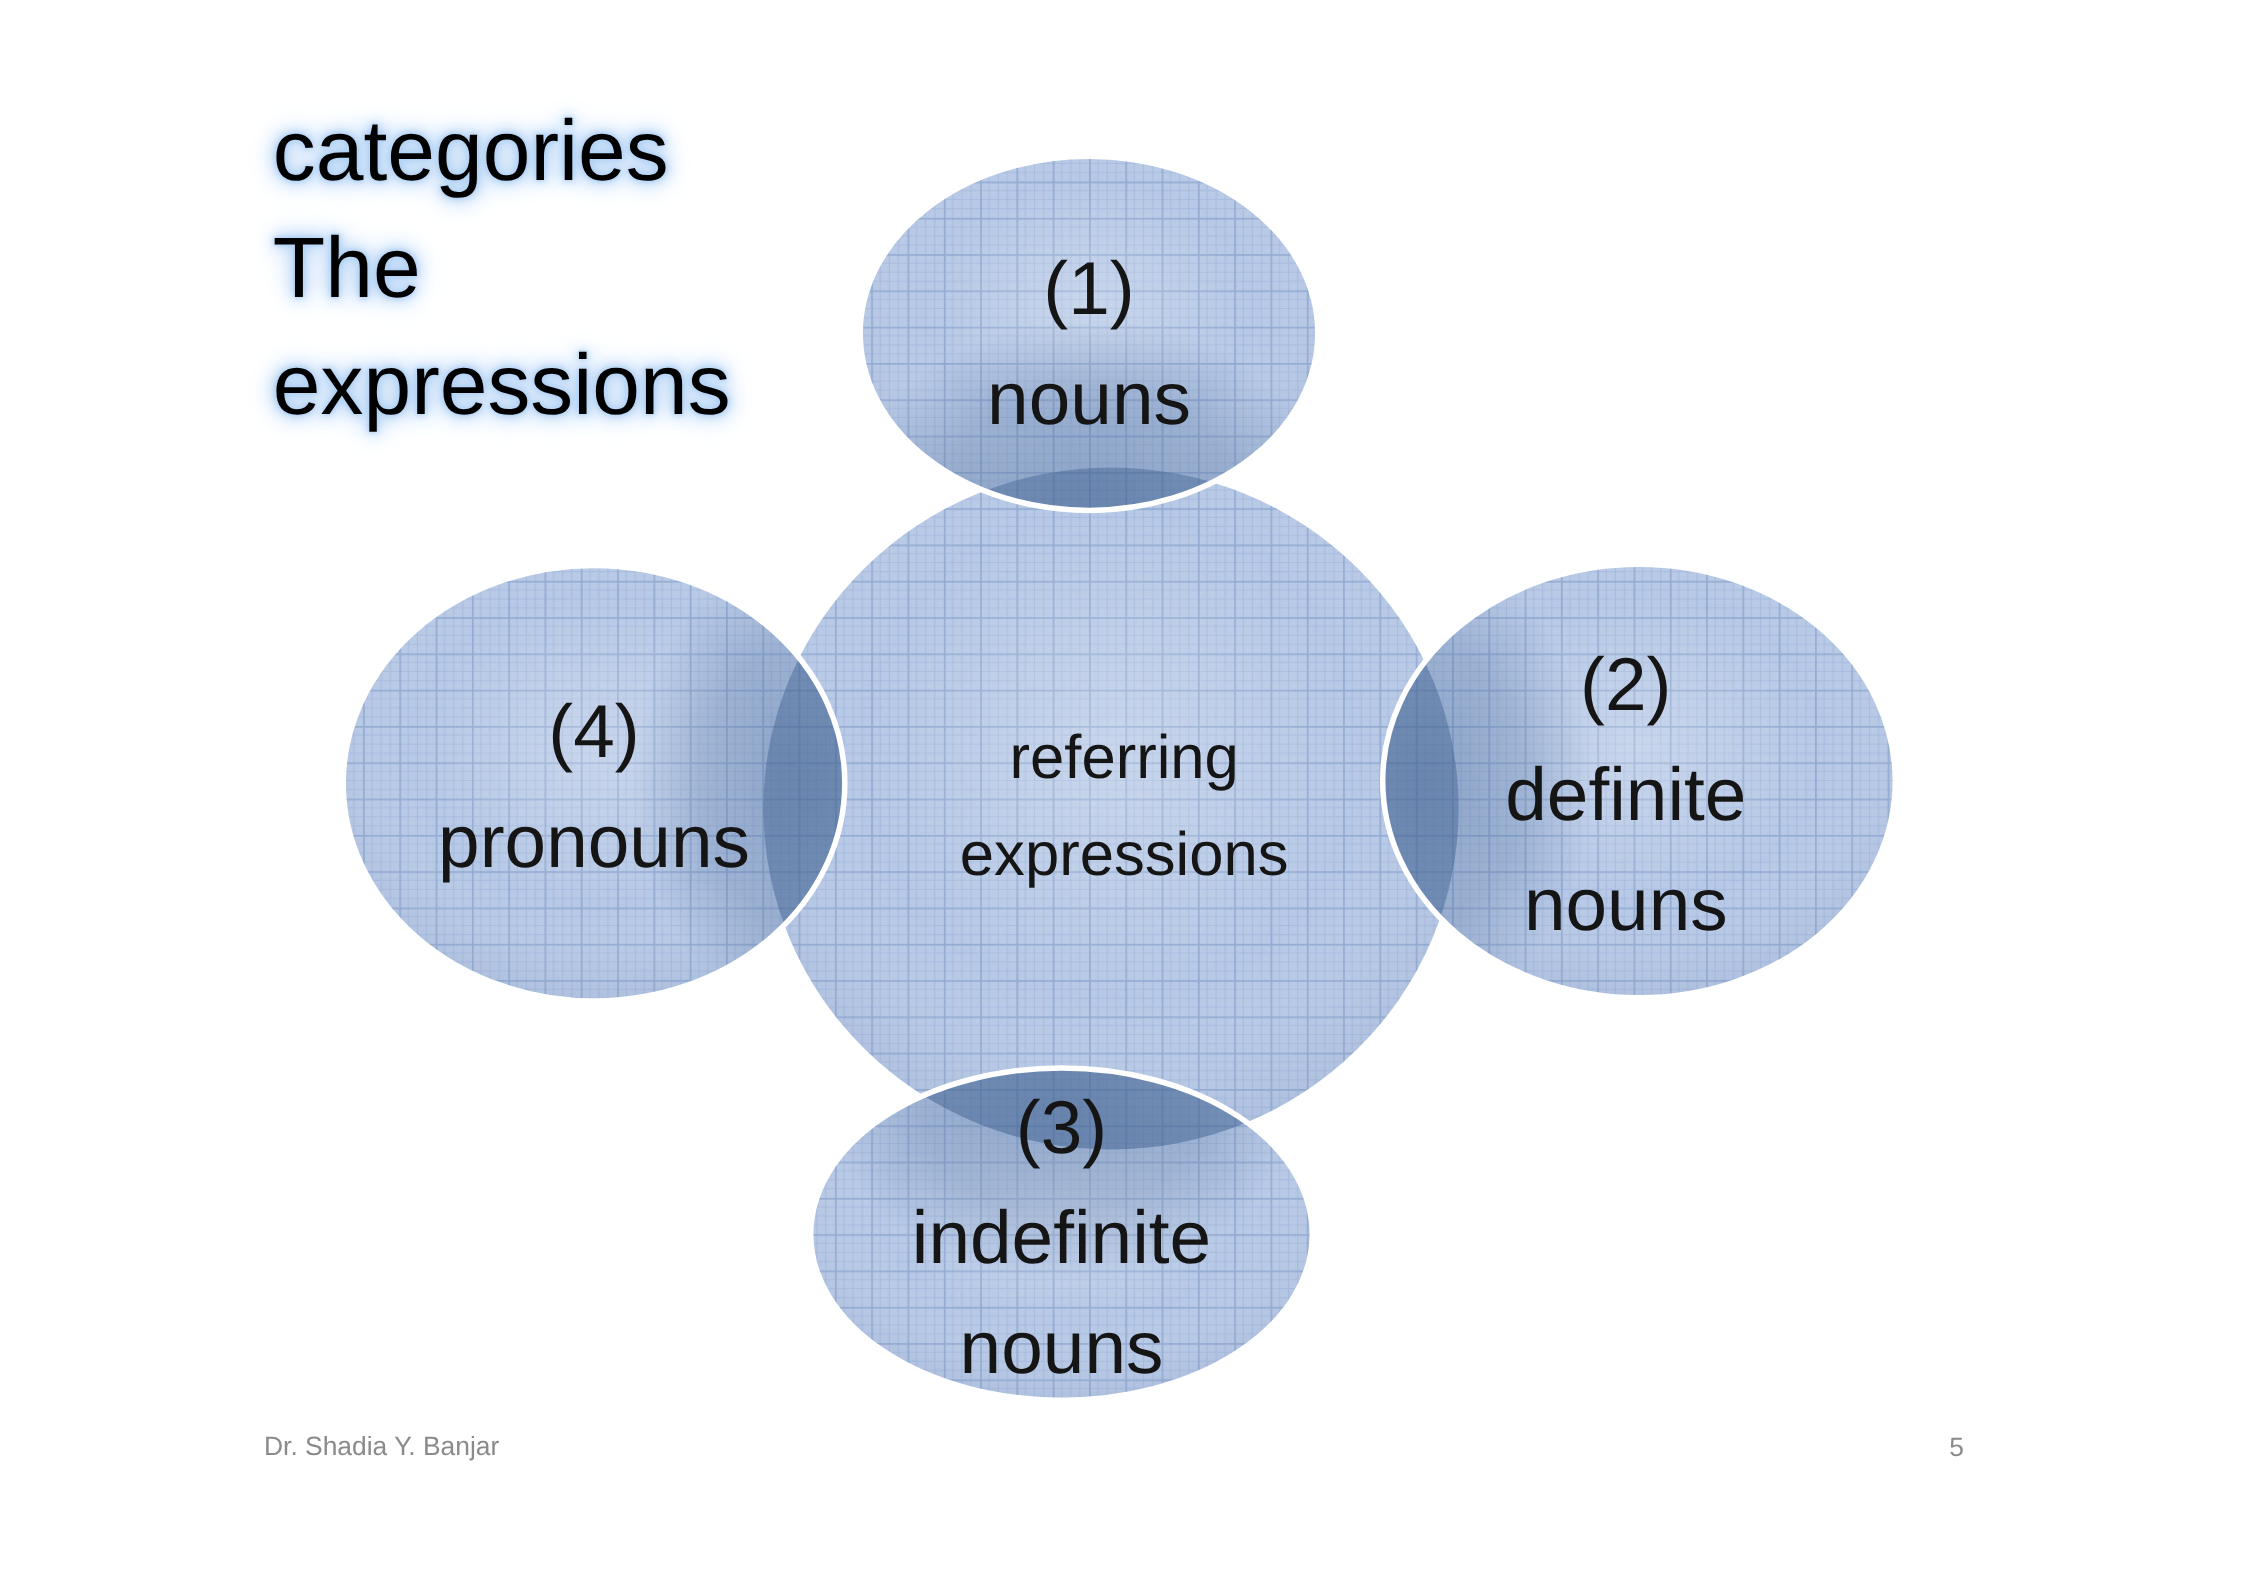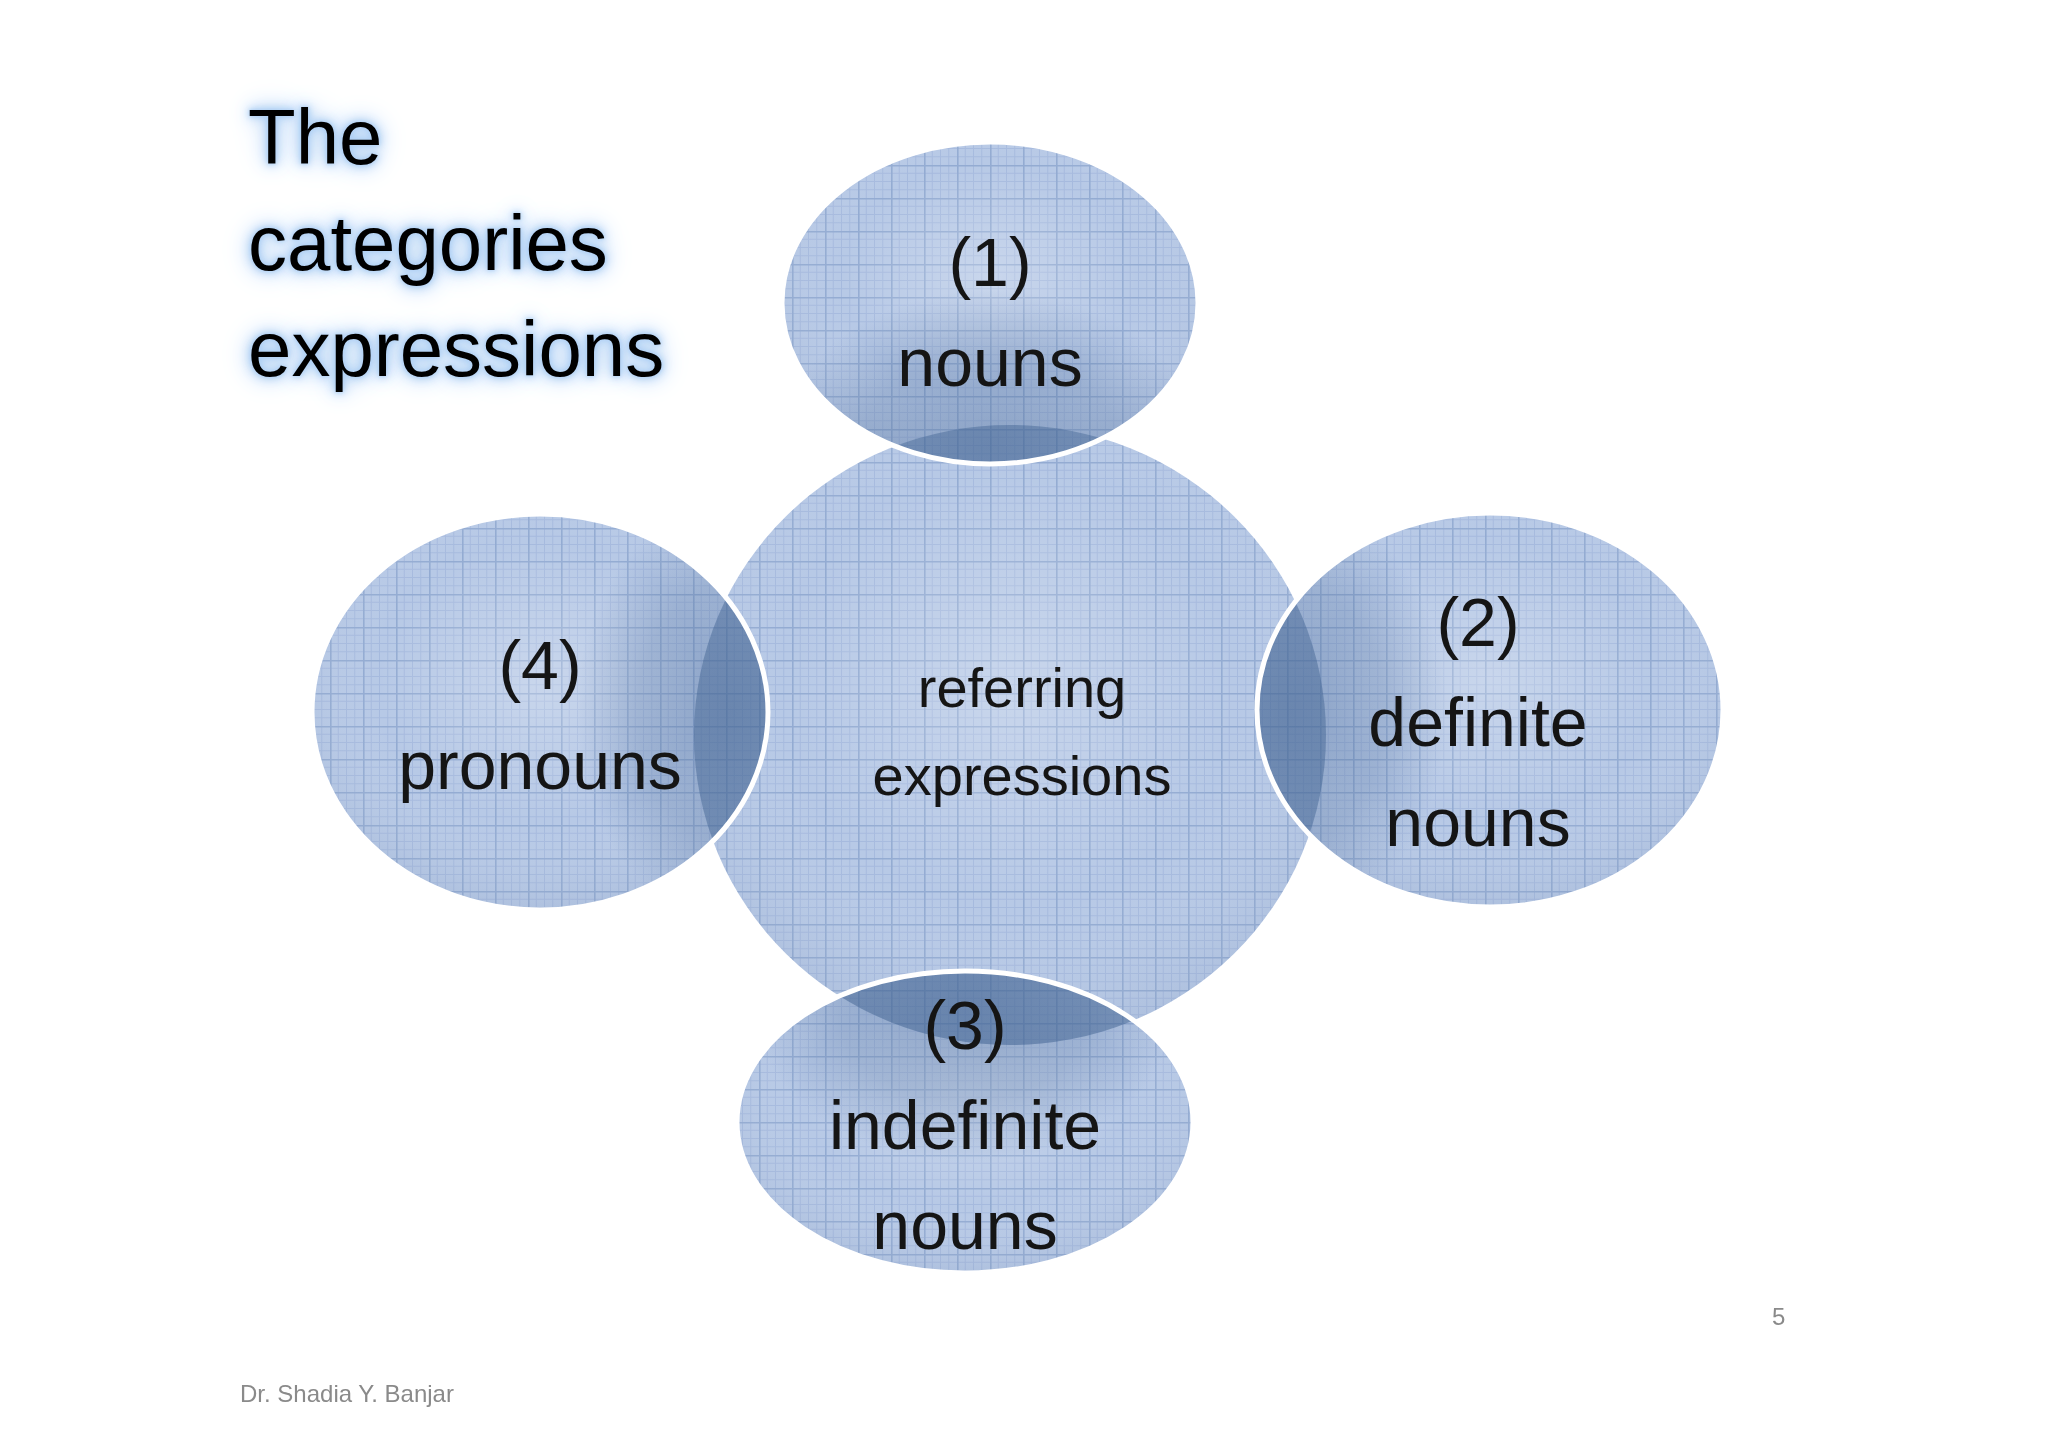--- a/index.html
+++ b/index.html
@@ -52,21 +52,21 @@
     display: block;
     white-space: nowrap;
   }
   .center-label {
     font-size: 56px;
     line-height: 88px;
   }
   .footer-author {
     position: absolute;
     left: 240px;
-    top: 1380px;
+    top: 1302px;
     font-size: 24px;
     color: #8a8a8a;
     white-space: nowrap;
   }
   .footer-page {
     position: absolute;
     left: 1772px;
     top: 1303px;
     font-size: 24px;
     color: #8a8a8a;
@@ -141,22 +141,22 @@
       <ellipse cx="731" cy="712" rx="155" ry="210" fill="url(#blobShade)"></ellipse>
     </g>
 
     <ellipse cx="990" cy="303" rx="208" ry="161" fill="none" stroke="#ffffff" stroke-width="5"></ellipse>
     <ellipse cx="1490" cy="710" rx="233" ry="197" fill="none" stroke="#ffffff" stroke-width="5"></ellipse>
     <ellipse cx="965" cy="1122" rx="228" ry="151" fill="none" stroke="#ffffff" stroke-width="5"></ellipse>
     <ellipse cx="540" cy="712" rx="228" ry="198" fill="none" stroke="#ffffff" stroke-width="5"></ellipse>
   </svg>
 
   <div class="slide-title">
+    <span class="title-line">categories</span>
     <span class="title-line">The</span>
-    <span class="title-line">categories</span>
     <span class="title-line">expressions</span>
   </div>
 
   <div class="node-label" style="left:990px; top:312px;">
     <span class="node-line">(1)</span>
     <span class="node-line">nouns</span>
   </div>
 
   <div class="node-label" style="left:1478px; top:722px;">
     <span class="node-line">(2)</span>

